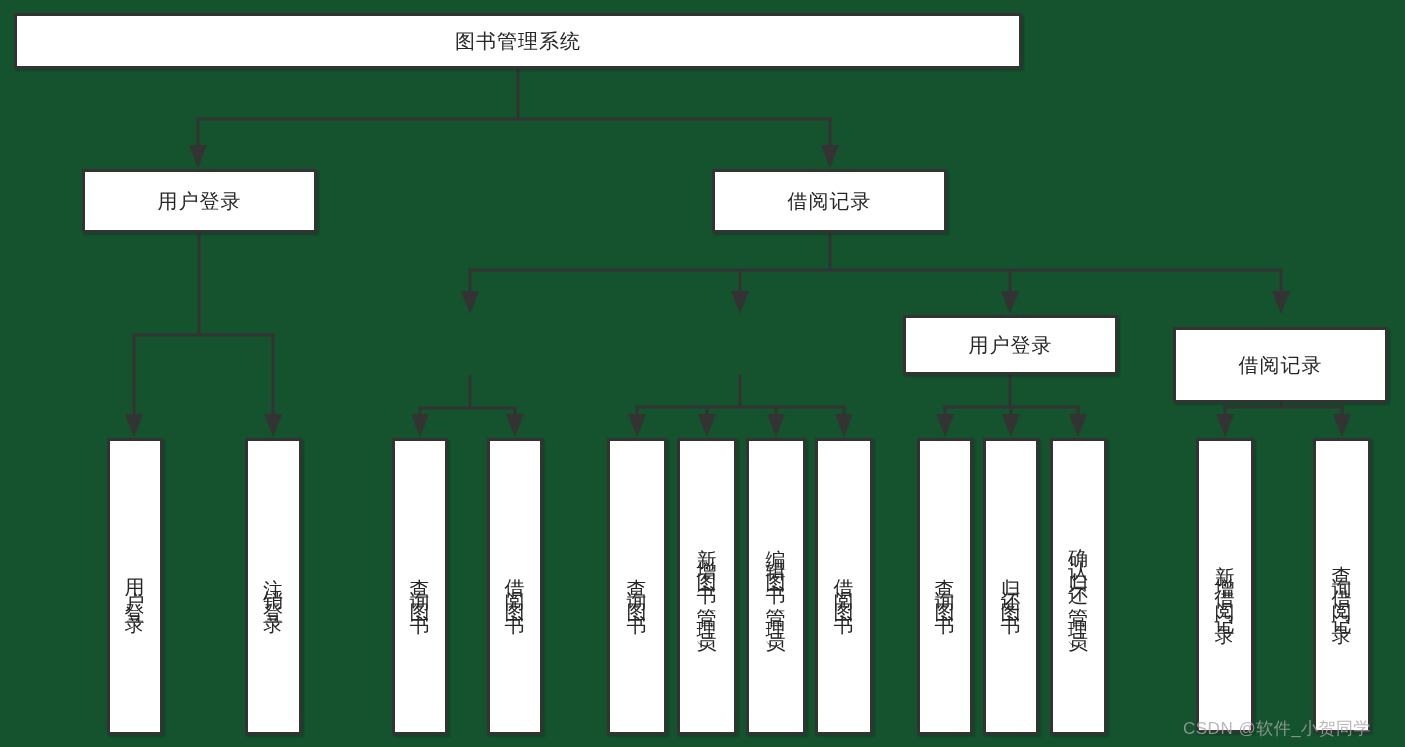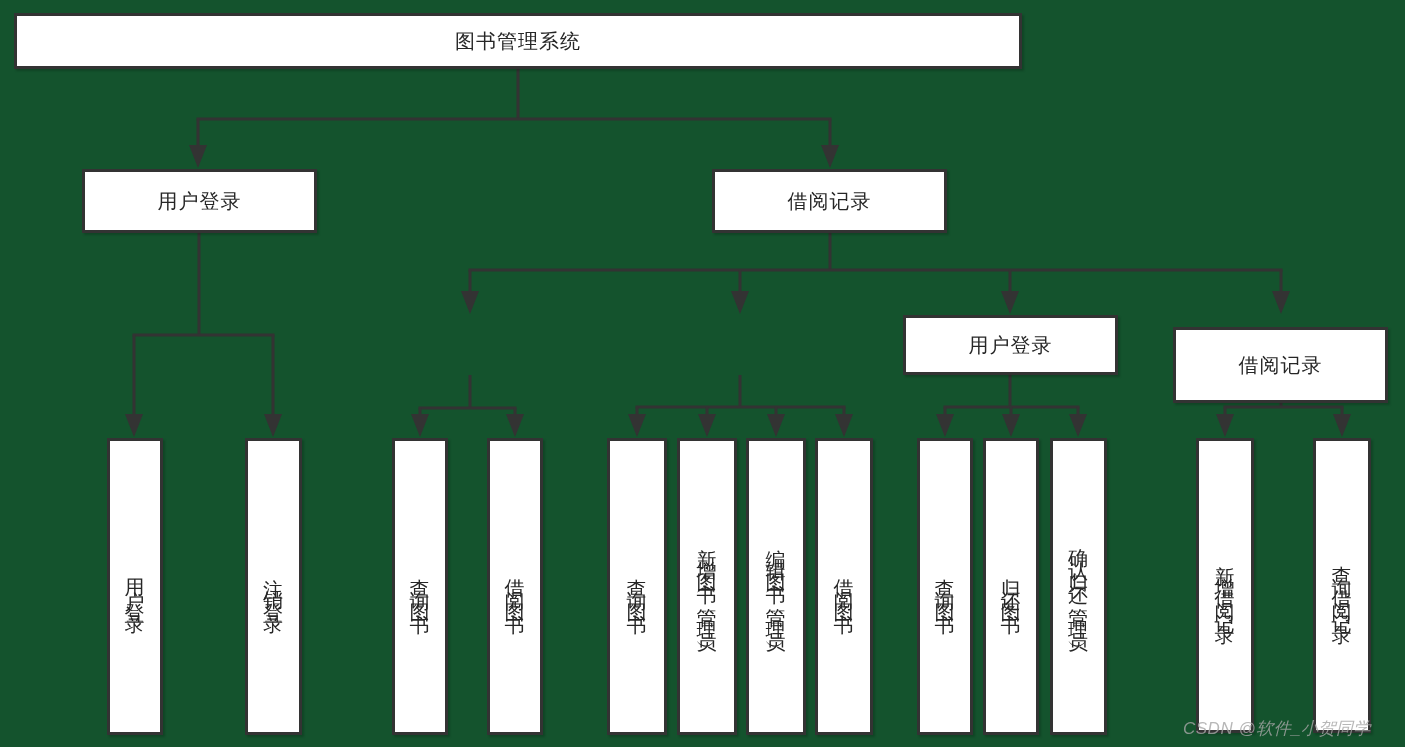--- a/index.html
+++ b/index.html
@@ -185,15 +185,15 @@
     <span>确认归还（管理员）</span>
   </div>
 
   <div class="vbox" style="left:1196px; top:438px; width:58px; height:295px;">
     <span>新增借阅记录</span>
   </div>
   <div class="vbox" style="left:1313px; top:438px; width:58px; height:295px;">
     <span>查询借阅记录</span>
   </div>
 
-  <div class="watermark" style="color:#a6a6a6;font-style:italic;">CSDN @软件_小贺同学</div>
+  <div class="watermark" style="color:#a6a6a6;">CSDN @软件_小贺同学</div>
 
 </div>
 
 </body></html>

